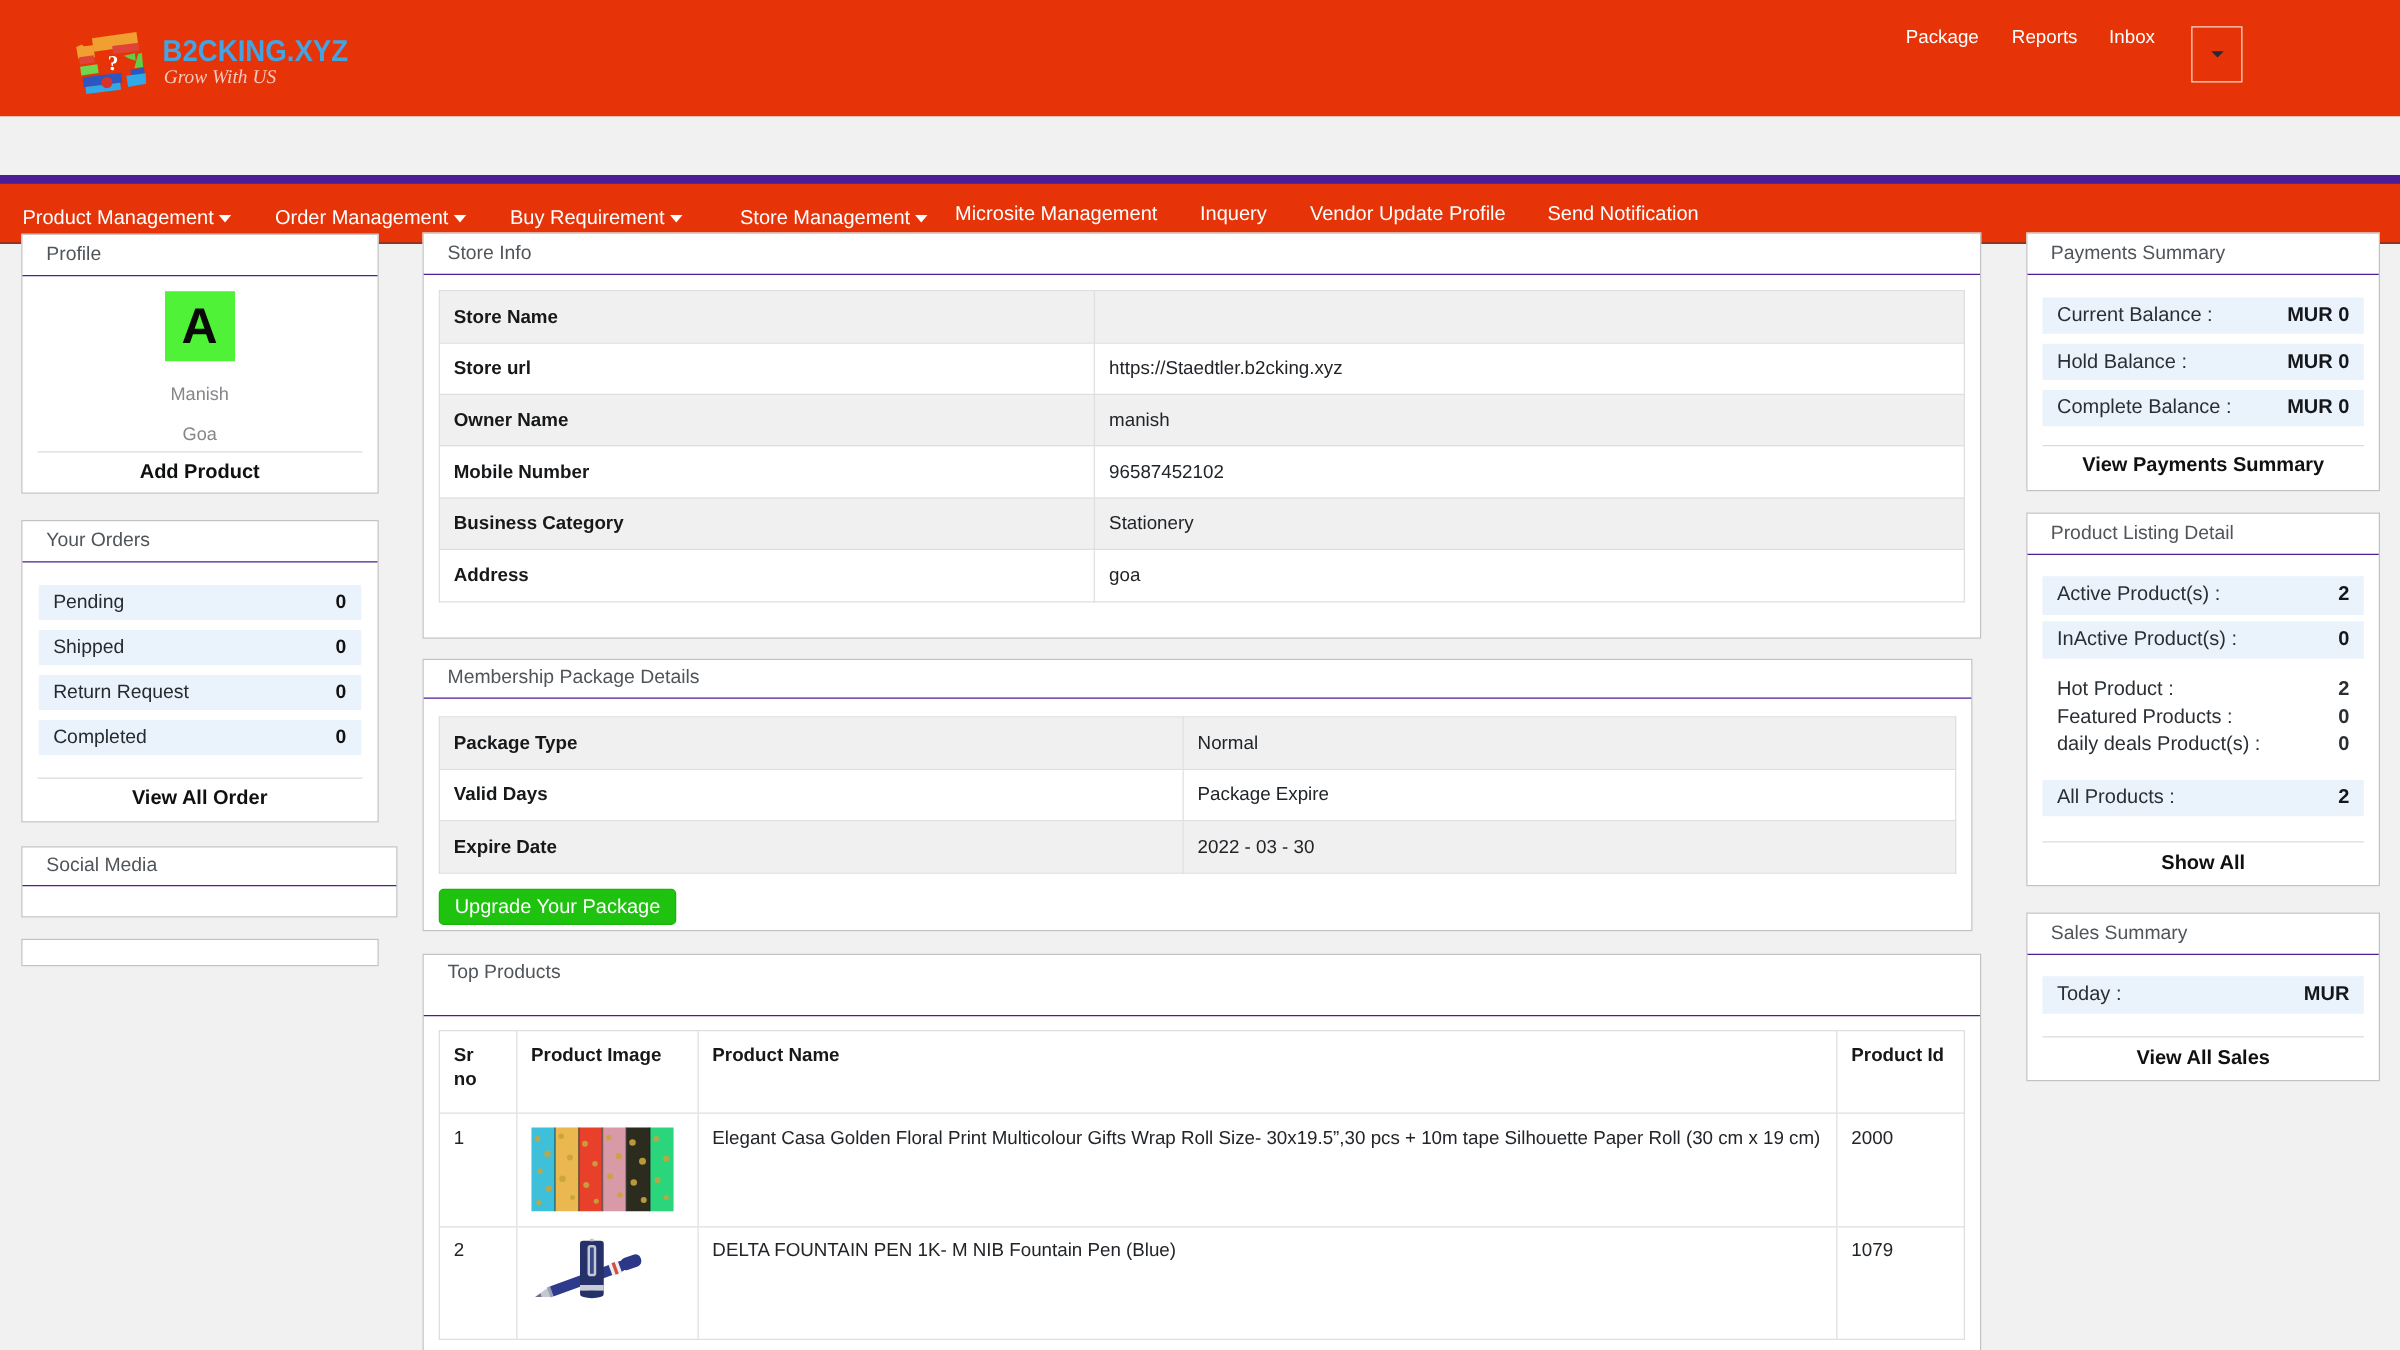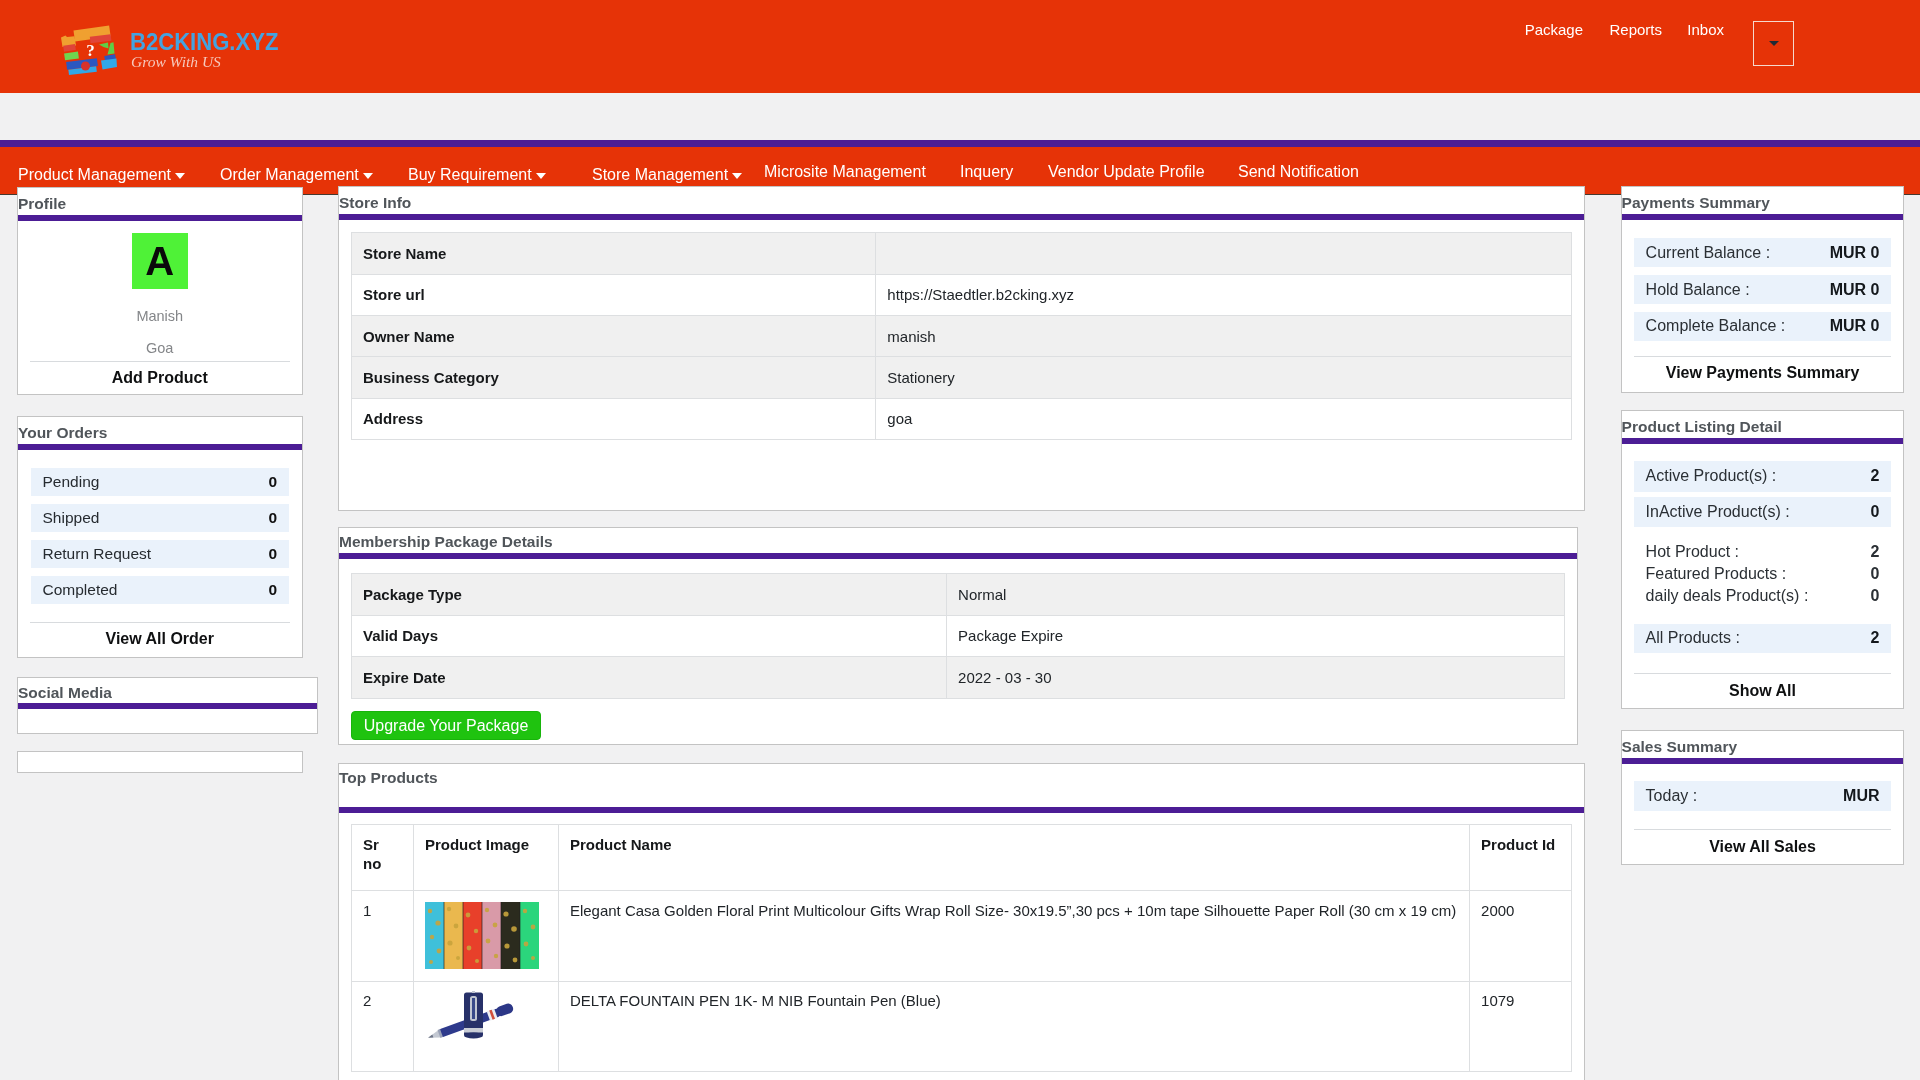--- a/index.html
+++ b/index.html
@@ -21,22 +21,22 @@
   border-left:5px solid transparent; border-right:5px solid transparent; border-top:5px solid #222a35; }
 
 
 #logo-text { position:absolute; left:130px; top:28px; color:#44a3e0; font-size:24px; font-weight:bold;
   letter-spacing:0px; transform:scaleX(.92); transform-origin:left; }
 #logo-sub { position:absolute; left:131px; top:53px; color:#f6c9bd; font-size:15.5px; font-style:italic;
   font-family:"Liberation Serif", serif; transform:scaleX(1.0); transform-origin:left;}
 
 
 .card { position:absolute; background:#fff; border:1px solid #c3c3c3; }
-.card-h { height:33px; line-height:32px; padding-left:0; border-bottom:6px solid #4c1d95;
-  font-weight:bold; font-size:15.5px; color:#50555a; }
+.card-h { height:33px; line-height:32px; padding-left:19px; border-bottom:1px solid #4c1d95;
+  font-weight:normal; font-size:15.5px; color:#50555a; }
 .bluerow { background:#eaf2fb; display:flex; justify-content:space-between; align-items:center; }
 .hr { border-top:1px solid #d8dbde; height:0; margin:0 12px; }
 .blink { font-weight:bold; color:#0f1011; text-align:center; line-height:21px; }
 
 
 .lrow { margin:0 12.5px 8.4px 12.5px; height:27.8px; padding:0 12px; font-size:15.5px; color:#262b30;gap:44px; }
 .lrow b { font-size:15.5px; color:#111; }
 
 
 .rrow { margin:0 12px 7.3px 12px; height:29.5px; padding:0 12px; font-size:16px; color:#2a2f34; }
@@ -165,20 +165,24 @@
             <td class="lab">Store Name</td>
             <td></td>
           </tr>
       <tr>
             <td class="lab">Store url</td>
             <td>https://Staedtler.b2cking.xyz</td>
           </tr>
       <tr class="g">
             <td class="lab">Owner Name</td>
             <td>manish</td>
+          </tr>
+      <tr>
+            <td class="lab">Mobile Number</td>
+            <td>96587452102</td>
           </tr>
       <tr class="g">
             <td class="lab">Business Category</td>
             <td>Stationery</td>
           </tr>
       <tr>
             <td class="lab">Address</td>
             <td>goa</td>
           </tr>
     </tbody>

